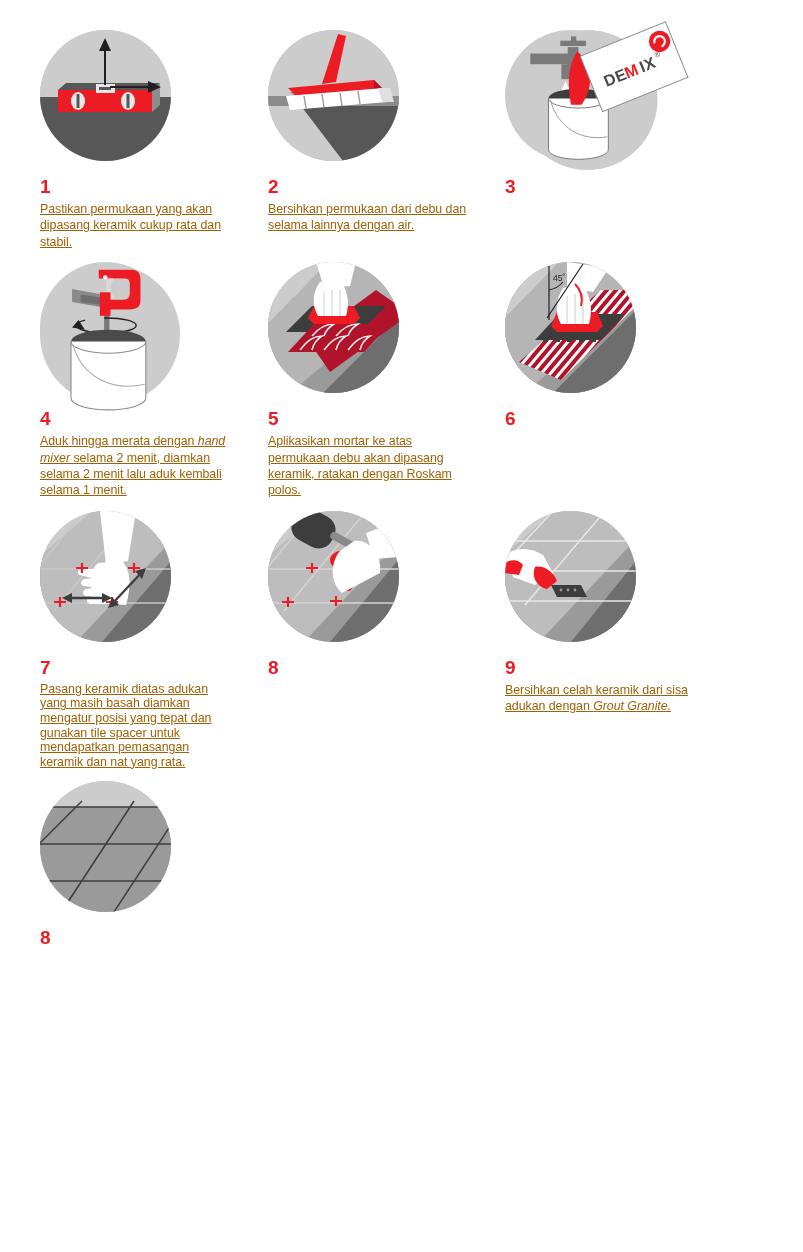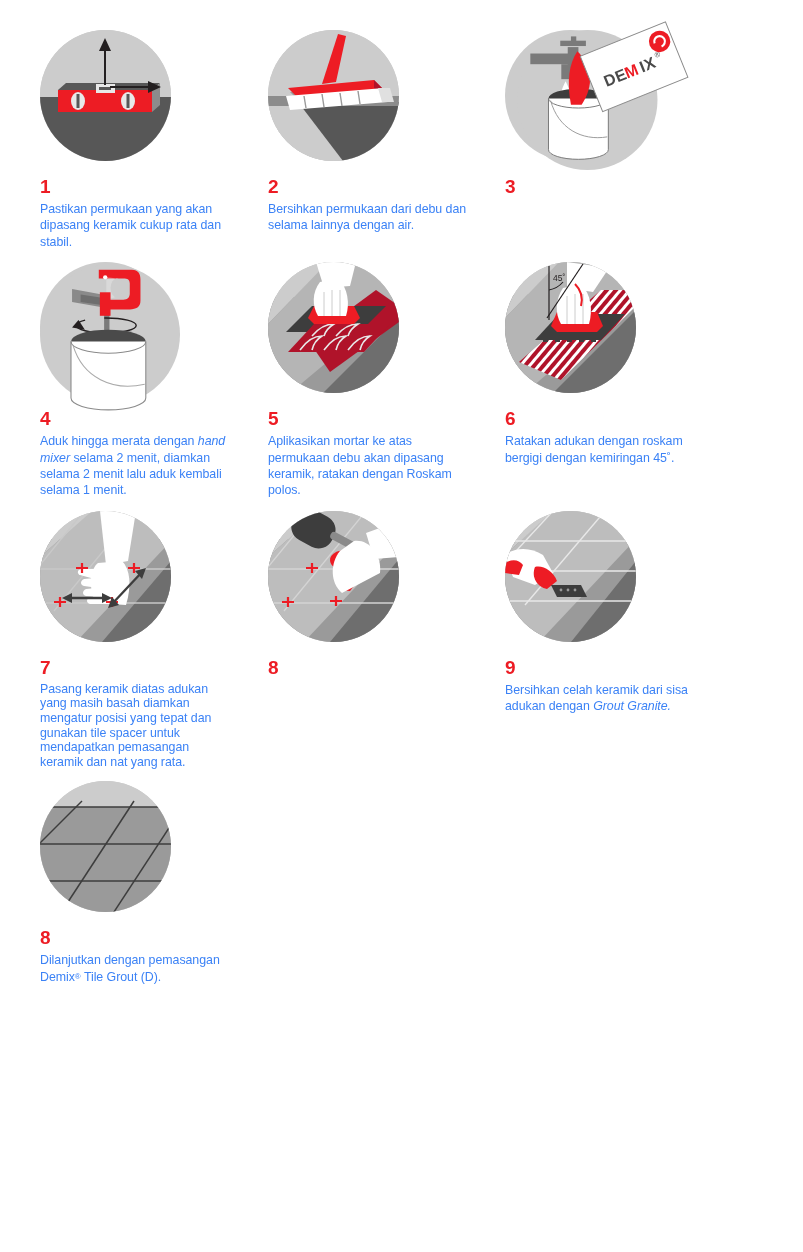--- a/index.html
+++ b/index.html
@@ -59,23 +59,24 @@
     font-size: 19px;
     font-weight: bold;
     color: #ed1c24;
     line-height: 1;
     margin-bottom: 5px;
     letter-spacing: -0.2px;
   }
   .caption {
     font-size: 12.4px;
     line-height: 16.4px;
-    color: #3b82f6;
+    color: #a16207;
     letter-spacing: -0.05px;
     max-width: 200px;
+    text-decoration: underline;
   }
   .caption.tight { line-height: 14.6px; max-width: 205px; }
   .caption i { font-style: italic; }
   .reg { font-size: 8px; vertical-align: top; }
 
   svg { display: block; }
 </style>
 </head>
 <body>
 
@@ -264,21 +265,20 @@
               <path d="M70 22 C76 28 78 36 76 44" fill="none" stroke="#ed1c24" stroke-width="2"></path>
               <line x1="44" y1="4" x2="44" y2="58" stroke="#231f20" stroke-width="1.2"></line>
               <line x1="42" y1="56" x2="78" y2="2" stroke="#231f20" stroke-width="1.2"></line>
               <path d="M44 28 A24 24 0 0 0 58 20" fill="none" stroke="#231f20" stroke-width="1.1"></path>
             </g>
             <text x="48" y="19" font-family="Liberation Sans, sans-serif" font-size="8.5" fill="#231f20">45˚</text>
           </svg>
         </div>
       </div>
       <div class="num">6</div>
-      <div class="caption">Ratakan adukan dengan roskam bergigi dengan kemiringan 45˚.</div>
     </div>
 
     <div class="step col1">
       <div class="circle-wrap">
         <div class="circle">
           <svg viewBox="0 0 131 131" width="131" height="131">
             <rect width="131" height="131" fill="#cccccc"></rect>
             <polygon points="0,28 131,28 131,131 0,131" fill="#9a9a9a"></polygon>
             <polygon points="0,0 52,0 0,46" fill="#cccccc"></polygon>
             <polygon points="52,0 131,0 131,30 36,131 0,131 0,46" fill="#bdbdbd"></polygon>
@@ -398,17 +398,16 @@
               <line x1="0" y1="63" x2="131" y2="63"></line>
               <line x1="0" y1="100" x2="131" y2="100"></line>
               <line x1="42" y1="20" x2="-8" y2="70"></line>
               <line x1="94" y1="20" x2="26" y2="124"></line>
               <line x1="140" y1="30" x2="72" y2="134"></line>
             </g>
           </svg>
         </div>
       </div>
       <div class="num">8</div>
-      <div class="caption">Dilanjutkan dengan pemasangan Demix<span class="reg">®</span> Tile Grout (D).</div>
     </div>
 
   </div>
 </div>
 
 </body></html>

